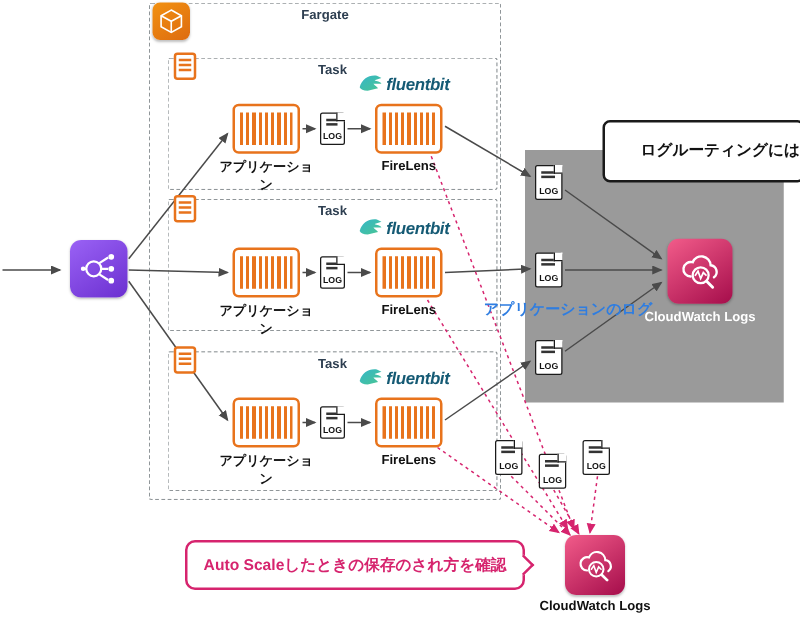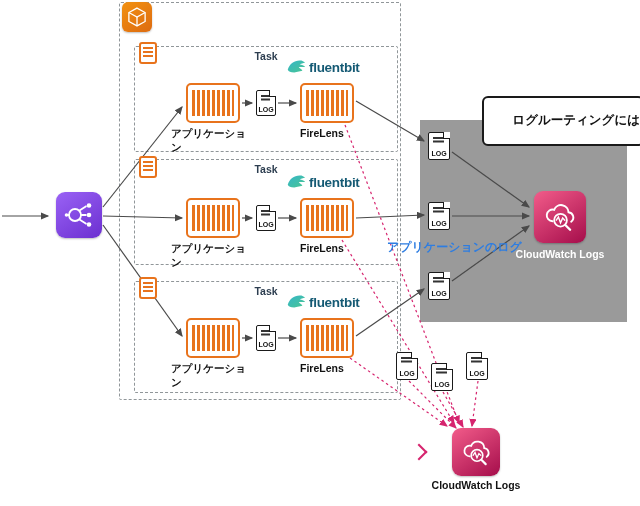--- a/index.html
+++ b/index.html
@@ -8,53 +8,54 @@
     --blue:#2E7DE1; --slate:#2d3e50; --gray:#9a9a9a; --line:#4a4a4a; --teal:#155a74;
   }
   *{box-sizing:border-box;}
   body{margin:0;font-family:"Liberation Sans","DejaVu Sans",sans-serif;background:#fff;}
   .canvas{position:relative;width:640px;height:506px;background:#fff;overflow:hidden;}
   .dashed-box{position:absolute;border:1.5px dashed #909699;border-radius:2px;z-index:1;}
   .group-label{position:absolute;font-size:10.5px;font-weight:bold;color:var(--slate);text-align:center;z-index:3;}
   
   .cbox{position:absolute;width:54px;height:40px;border:2px solid var(--orange);border-radius:5px;background:#fff;padding:5px 4px;z-index:3;}
   .cbox .stripes{width:100%;height:100%;background:repeating-linear-gradient(90deg,var(--orange) 0 2.5px,transparent 2.5px 5px);}
-  .cbox-label{position:absolute;font-size:10.5px;font-weight:bold;color:#111;z-index:3;}
+  .cbox-label{position:absolute;font-size:10.5px;font-weight:bold;color:#111;text-align:center;z-index:3;}
   
   .log-doc{position:absolute;background:#fff;border:1.6px solid #1a1a1a;border-radius:2px;display:flex;flex-direction:column;justify-content:flex-end;align-items:center;z-index:3;}
   .log-doc::before{content:"";position:absolute;top:4px;left:4px;right:5px;height:1.5px;background:#333;box-shadow:0 3.5px 0 #333;}
   .log-doc::after{content:"";position:absolute;top:-1px;right:-1px;width:6px;height:6px;background:#fff;border-left:1.6px solid #1a1a1a;border-bottom:1.6px solid #1a1a1a;}
   .log-doc .txt{font-size:7px;font-weight:bold;color:#111;line-height:1;padding-bottom:2px;letter-spacing:0;}
   .log-sm{width:20px;height:26px;} .log-md{width:22px;height:28px;}
   
   .aws-icon{position:absolute;display:flex;align-items:center;justify-content:center;z-index:3;box-shadow:0 1px 2px rgba(0,0,0,.25);}
   .svc{width:30px;height:30px;border-radius:6px;background:linear-gradient(145deg,#F29111,#DD6B10);}
   .elb{width:46px;height:46px;border-radius:9px;background:linear-gradient(145deg,var(--purple1),var(--purple2));}
   .cw{border-radius:9px;background:linear-gradient(145deg,var(--pink1),var(--pink2));}
   .tdef{position:absolute;width:18px;height:22px;border:2px solid var(--orange);border-radius:3px;background:#fff;z-index:3;}
   .tdef::before{content:"";display:block;margin:3px 2px 0;height:2px;background:var(--orange);box-shadow:0 4px 0 var(--orange),0 8px 0 var(--orange);}
-  .fluent{position:absolute;display:flex;align-items:center;gap:2px;z-index:3;}
+  .fluent{position:absolute;display:flex;align-items:center;gap:2px;z-index:3;font-style:italic;}
   .fluent .txt{font-weight:bold;font-size:13.5px;color:var(--teal);letter-spacing:-0.3px;}
   
   .gray-box{position:absolute;left:420px;top:120px;width:207px;height:202px;background:var(--gray);z-index:1;}
   .callout-dark{position:absolute;left:482px;top:96px;width:162px;min-height:50px;background:#fff;border:2px solid #1a1a1a;border-radius:6px;z-index:4;display:flex;flex-direction:column;justify-content:center;text-align:right;font-size:12.5px;font-weight:bold;color:#111;line-height:1.55;padding:4px 2px;}
   .callout-pink{position:absolute;left:148px;top:432px;width:272px;height:40px;background:#fff;border:2.5px solid var(--pink);border-radius:8px;z-index:4;display:flex;align-items:center;justify-content:center;font-size:12.5px;font-weight:bold;color:var(--pink);}
   .callout-tail{position:absolute;left:413px;top:446px;width:12px;height:12px;background:#fff;border-top:2.5px solid var(--pink);border-right:2.5px solid var(--pink);transform:rotate(45deg);z-index:5;}
   .cw-label{position:absolute;font-size:10.5px;font-weight:bold;text-align:center;z-index:3;}
   .tag-label{position:absolute;font-size:12px;font-weight:bold;z-index:4;}
   svg.overlay{position:absolute;left:0;top:0;z-index:2;pointer-events:none;}
 </style>
 </head>
 <body>
 
 <div class="canvas">
 
   <div class="gray-box"></div>
 
   <div class="dashed-box" style="left:119px;top:2px;width:282px;height:398px;"></div>
+  <div class="group-label" style="left:119px;top:6px;width:282px;">Fargate</div>
   <div class="aws-icon svc" style="left:122px;top:2px;">
     <svg width="26" height="26" viewBox="0 0 32 32" fill="none" stroke="#fff" stroke-width="1.6">
       <path d="M16 5 L26 10.5 V21.5 L16 27 L6 21.5 V10.5 Z"></path>
         <path d="M6 10.5 L16 16 L26 10.5"></path>
         <path d="M16 16 V27"></path>
     </svg>
   </div>
 
   <div class="dashed-box" style="left:134px;top:46px;width:264px;height:106px;"></div>
   <div class="group-label" style="left:134px;top:50px;width:264px;">Task</div>
@@ -175,20 +176,23 @@
   <div class="aws-icon cw" style="left:452px;top:428px;width:48px;height:48px;">
     <svg width="31" height="31" viewBox="0 0 32 32" fill="none" stroke="#fff" stroke-width="1.8" stroke-linecap="round">
       <path d="M9 20 a5.5 5.5 0 1 1 1.5-10.8 A7 7 0 0 1 24 11.5 a5 5 0 0 1 2.5 9"></path>
       <circle cx="16.5" cy="19" r="6" stroke-width="1.7"></circle>
       <polyline points="12.5,19 14.5,16 16.5,21.5 18.5,17 20.5,19" stroke-width="1.3"></polyline>
       <path d="M21 23.5 L25.5 28" stroke-width="2.2"></path>
     </svg>
   </div>
   <div class="cw-label" style="left:416px;top:479px;width:120px;color:#111;">CloudWatch Logs</div>
 
+  <div class="callout-pink">
+      <span>Auto Scaleしたときの保存のされ方を確認</span>
+    </div>
   <div class="callout-tail"></div>
 
   <svg class="overlay" width="640" height="506" viewBox="0 0 640 506">
     <defs>
       <marker id="ad" markerWidth="8" markerHeight="8" refX="6" refY="3" orient="auto">
           <path d="M0,0 L7,3 L0,6 Z" fill="#4a4a4a"></path>
         </marker>
       <marker id="ap" markerWidth="8" markerHeight="8" refX="6" refY="3" orient="auto">
           <path d="M0,0 L7,3 L0,6 Z" fill="#D6246E"></path>
         </marker>

